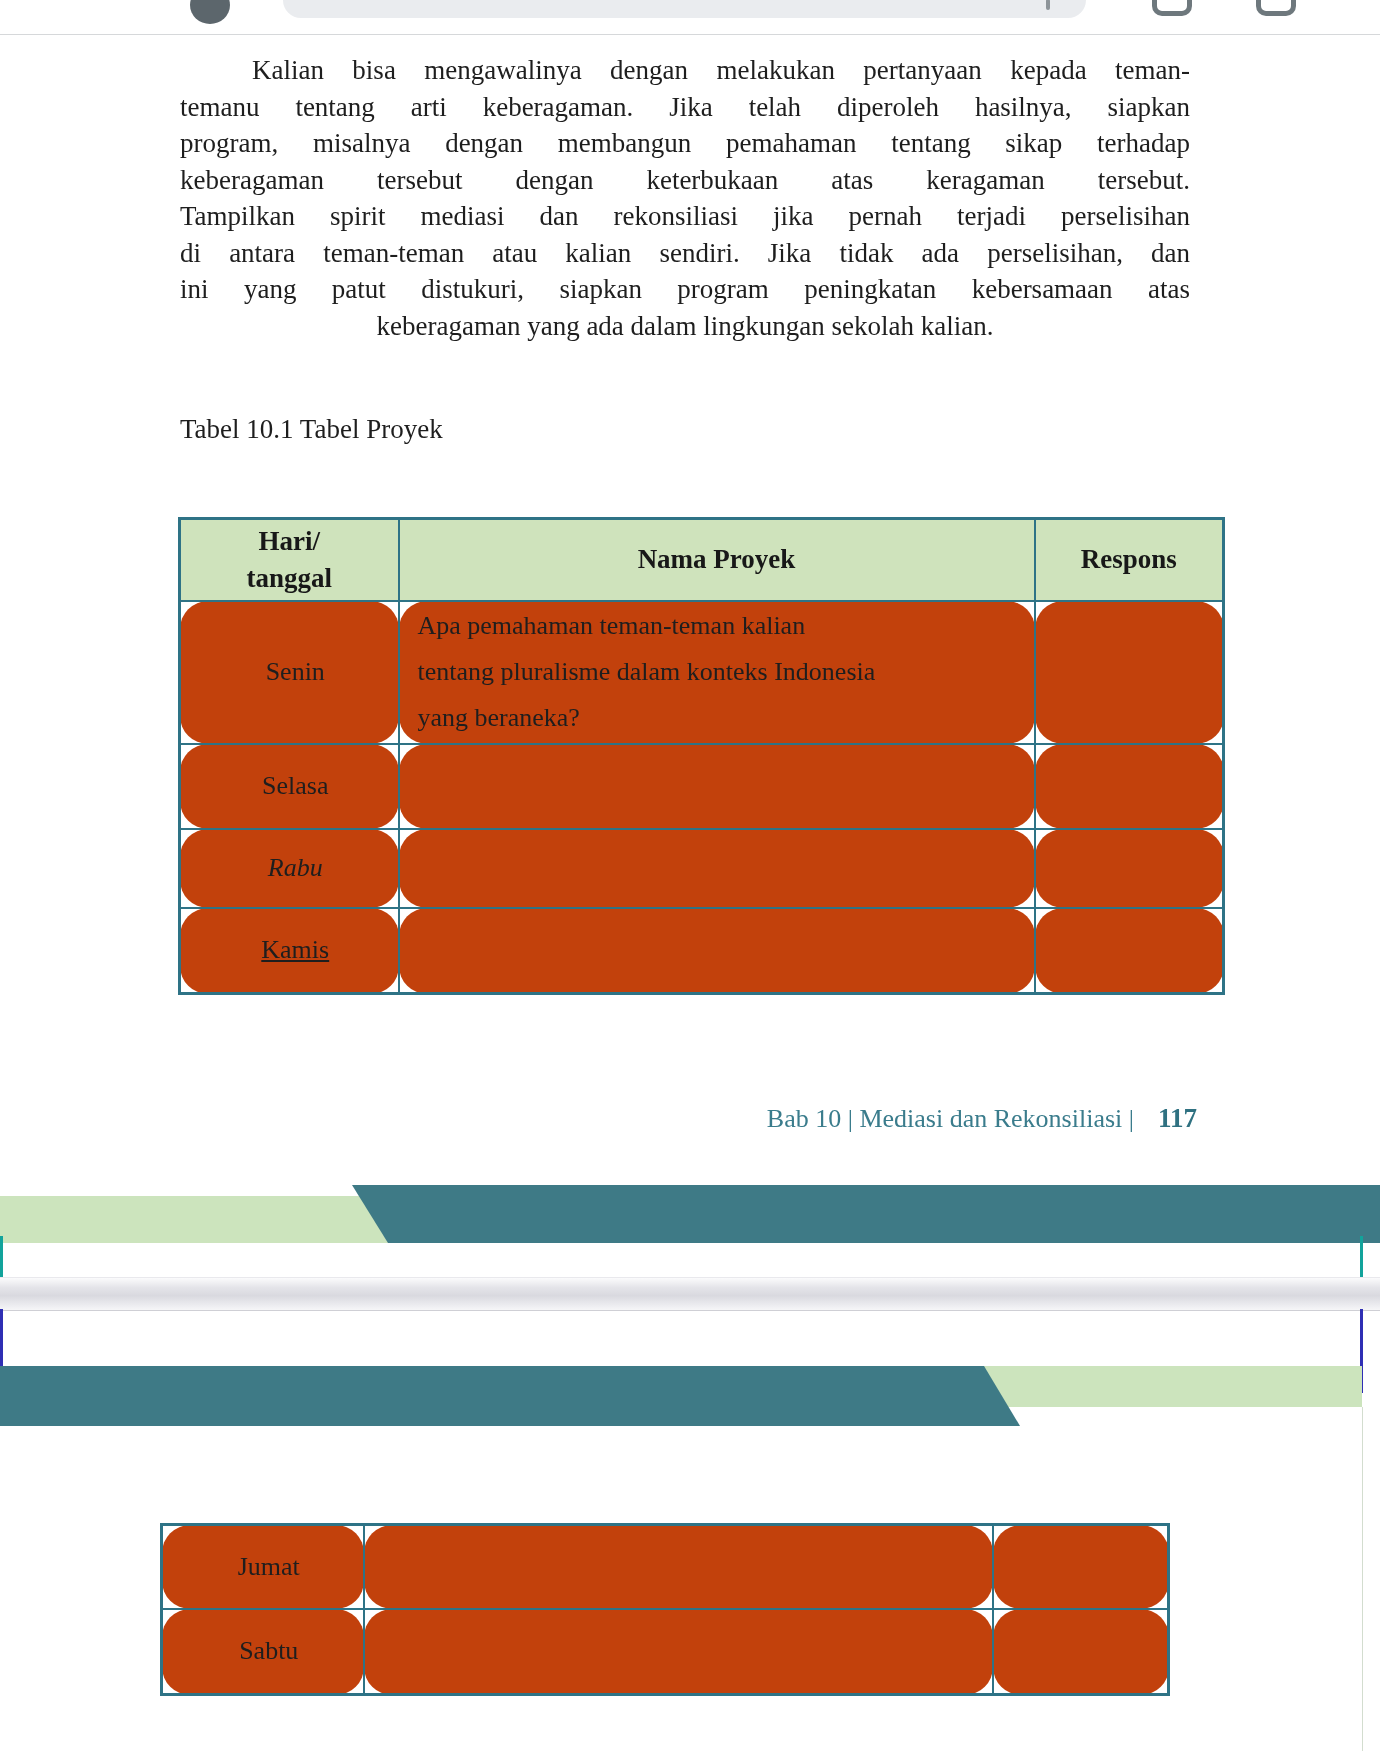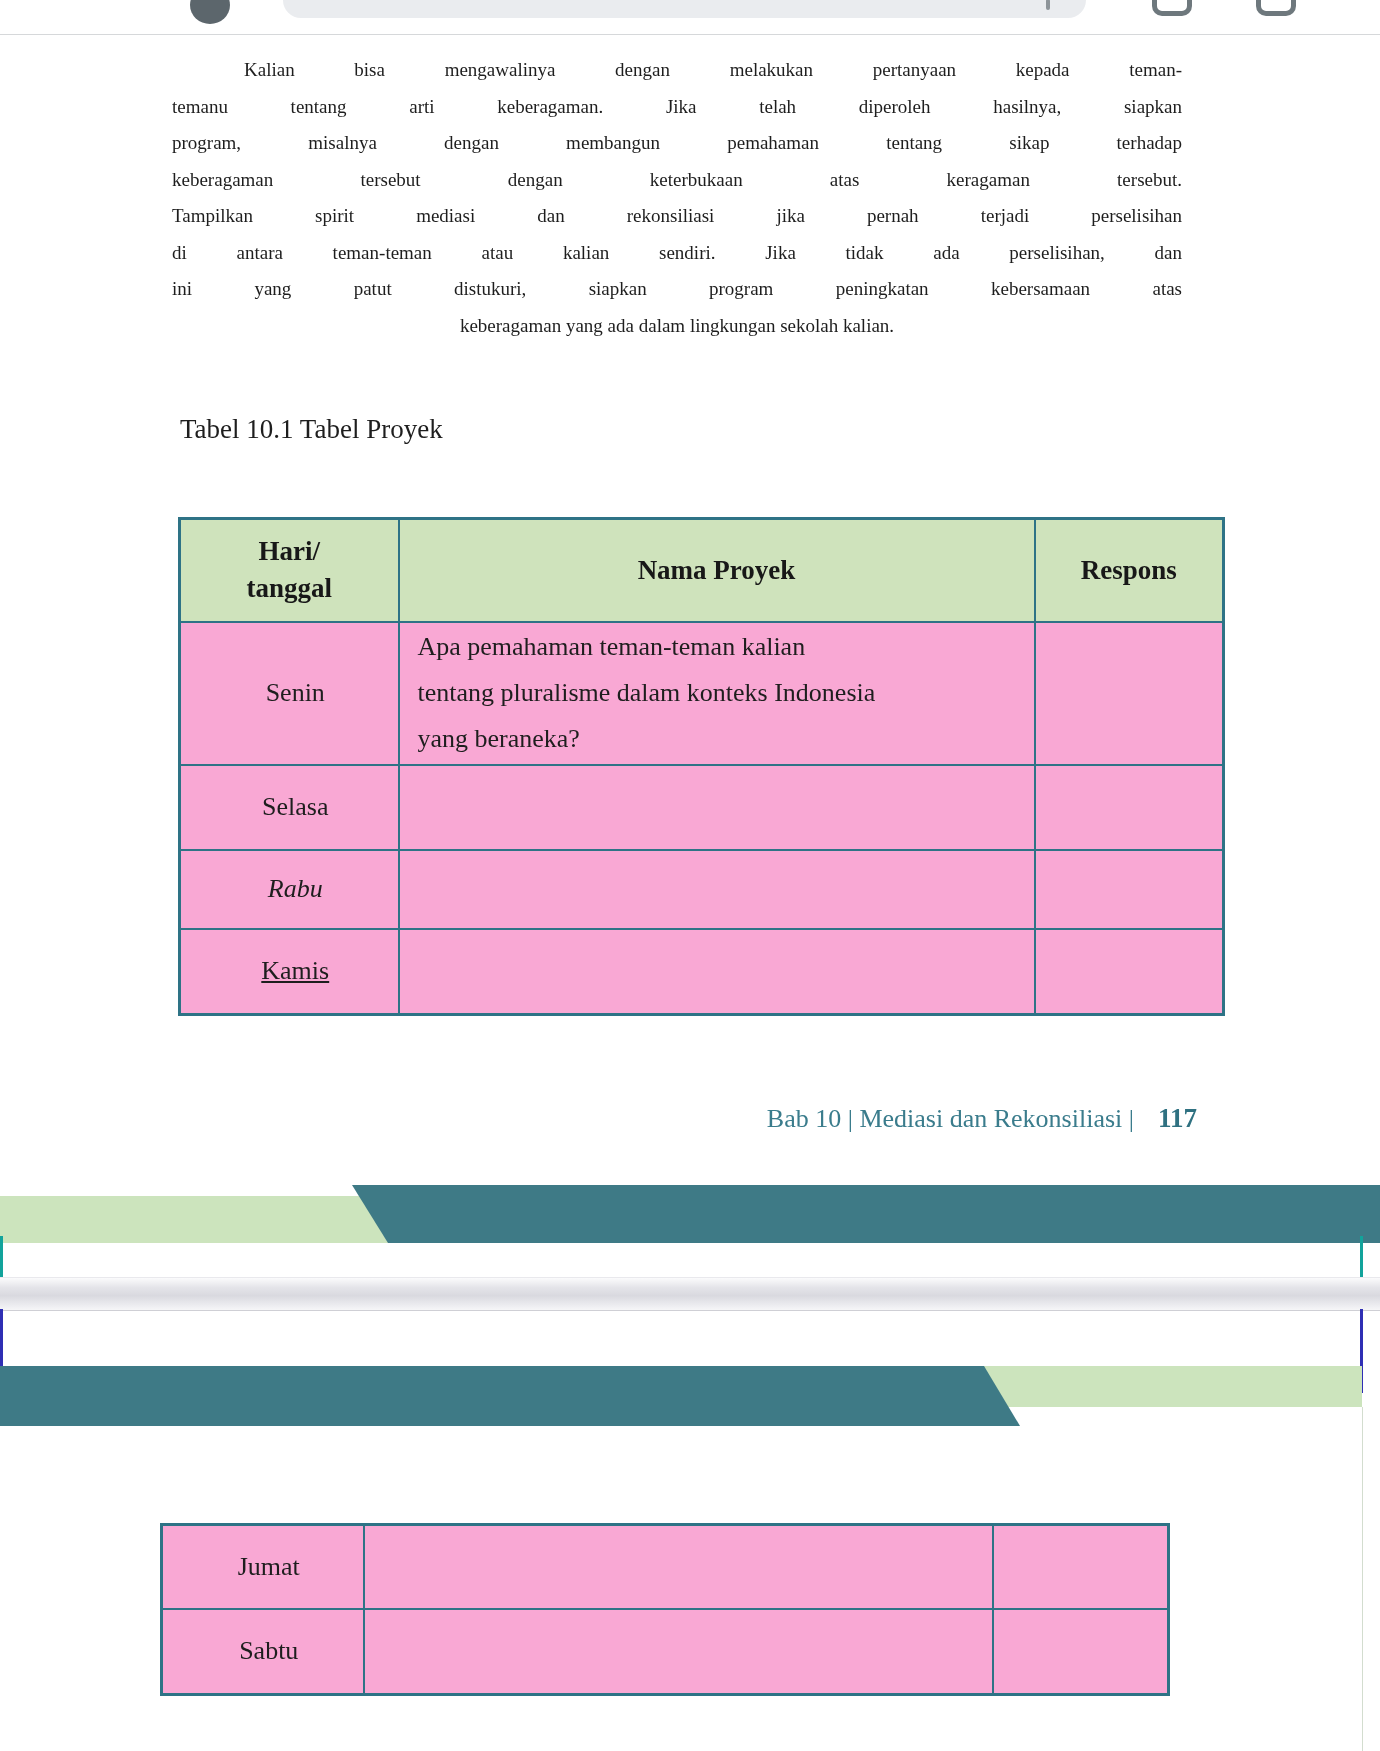--- a/index.html
+++ b/index.html
@@ -28,46 +28,46 @@
   }
   .sqbtn {
     position:absolute; top:-14px; width:40px; height:30px;
     border:5px solid #6e787d; border-radius:10px; background:#ffffff;
     box-sizing:border-box;
   }
   .sq1 { left:1152px; } .sq2 { left:1256px; }
 
   
   .para {
-    position:absolute; left:172px; top:52px; width:1010px;
-    font-size:19px; line-height:36.5px;
+    position:absolute; left:180px; top:52px; width:1010px;
+    font-size:27px; line-height:36.5px;
   }
   .para-lines {
     white-space:pre-line; text-align:justify; text-align-last:justify;
     text-indent:72px;
   }
   .para-last { text-align:center; }
   .caption {
     position:absolute; left:180px; top:412px; font-size:27px; line-height:34px;
   }
   table.doc-table {
     position:absolute; border-collapse:collapse; table-layout:fixed;
     border:3px solid #2e7386; font-size:26px;
   }
   table.t1 { left:178px; top:517px; width:1044px; }
   table.t2 { left:160px; top:1523px; width:1007px; }
   .doc-table td, .doc-table th { border:2px solid #2e7386; vertical-align:middle; }
   .doc-table th {
     background:#cfe3bc; font-weight:bold; font-size:27px;
     text-align:center; white-space:pre-line; line-height:37px; color:#181818;
   }
-  .doc-table td { background:#f9a8d4; }
+  .doc-table td { background:#c2410c;border-radius:28px; }
   td.day { padding-left:13px; text-align:center; }
   td.proj { padding-left:18px; padding-right:14px; white-space:pre-line; line-height:46px; }
-  .t1 tr.hrow  { height:103px; }
+  .t1 tr.hrow  { height:82px; }
   .t1 tr.r0 { height:143px; }
   .t1 tr.r1 { height:85px; }
   .t1 tr.r2 { height:79px;font-style:italic; }
   .t1 tr.r3 { height:86px;text-decoration:underline; }
   .t2 tr.r0 { height:84px; }
   .t2 tr.r1 { height:86px; }
 
   .footer1 {
     position:absolute; top:1101px; right:183px; font-size:26px;
     color:#3a7c8c; line-height:34px; white-space:nowrap;text-align:right;

